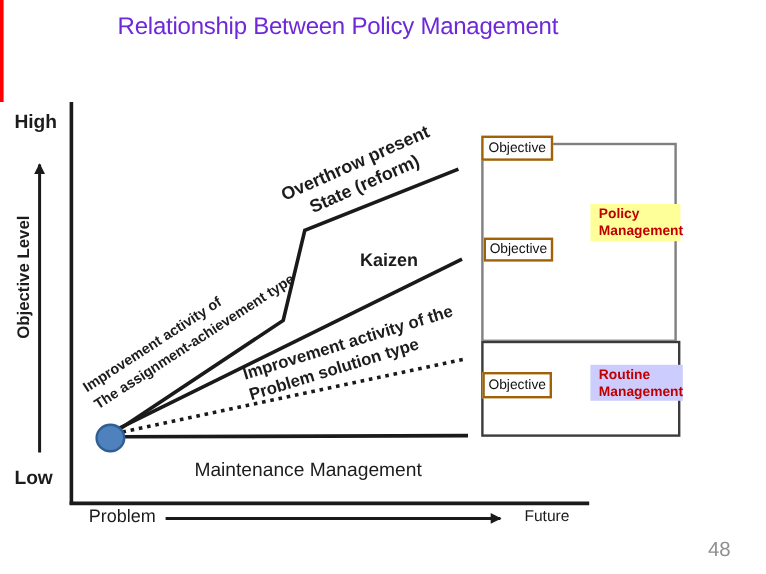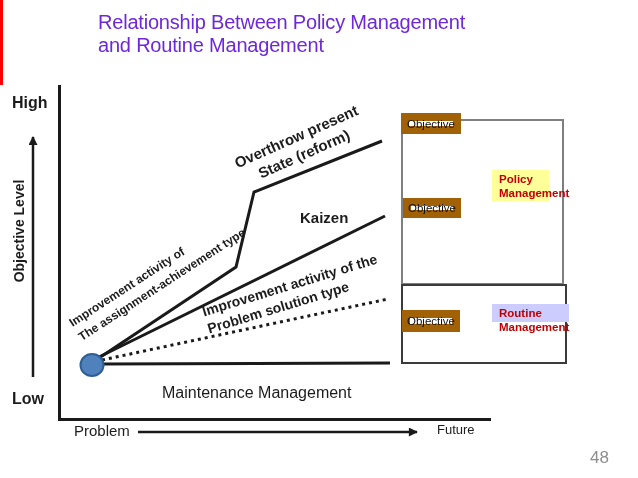--- a/index.html
+++ b/index.html
@@ -18,40 +18,39 @@
   .reform-label{left:225px;top:126px;width:150px;text-align:center;font-size:15px;font-weight:700;
                 line-height:19px;transform:rotate(-24deg);white-space:nowrap;}
   .kaizen{left:300px;top:209px;font-size:15px;font-weight:700;}
   .assign-label{left:66px;top:317px;font-size:12px;font-weight:700;line-height:17px;
                 transform:rotate(-33deg);transform-origin:0 0;white-space:nowrap;}
   .problem-label{left:200px;top:303px;font-size:14px;font-weight:700;line-height:18px;
                  transform:rotate(-17deg);transform-origin:0 0;white-space:nowrap;}
   .maintenance{left:162px;top:344px;font-size:16px;margin-top:40px;}
   .box-upper{left:401px;top:119px;width:163px;height:166px;border:2px solid #7f7f7f;background:#fff;box-sizing:border-box;}
   .box-lower{left:401px;top:284px;width:166px;height:80px;border:2px solid #3b3b3b;background:#fff;box-sizing:border-box;}
-  .obj{border:8px solid #a16207;background:#fff;box-sizing:border-box;display:flex;align-items:center;
+  .obj{border:2px solid #a16207;background:#fff;box-sizing:border-box;display:flex;align-items:center;
        justify-content:center;font-size:11.5px;color:#111;}
   .obj1{left:401px;top:113px;width:60px;height:21px;}
   .obj2{left:403px;top:198px;width:58px;height:20px;}
   .obj3{left:402px;top:310px;width:58px;height:22px;}
   .tagbox{font-size:11.5px;font-weight:700;line-height:14px;color:#c00000;padding:2px 0 0 7px;box-sizing:border-box;}
-  .policy{left:492px;top:170px;width:57px;height:31px;background:#ffff99;}
-  .routine{left:492px;top:304px;width:77px;height:18px;background:#ccccff;}
+  .policy{left:492px;top:170px;width:75px;height:31px;background:#ffff99;}
+  .routine{left:492px;top:304px;width:77px;height:30px;background:#ccccff;}
   svg.overlay{position:absolute;left:0;top:0;}
 </style>
 </head>
 <body>
 
 <div class="slide">
 
   <div class="abs accent"></div>
 
   <div class="abs title">
     <span>Relationship Between Policy Management</span><br>
-    <span>and Routine Management</span>
   </div>
 
   <svg class="overlay" width="638" height="478">
     <defs>
       <marker id="ah" viewBox="0 0 10 10" refX="9" refY="5" markerWidth="11" markerHeight="9" orient="auto-start-reverse" markerUnits="userSpaceOnUse">
           <path d="M0,0 L10,5 L0,10 z" fill="#1a1a1a"></path>
         </marker>
       <marker id="ah2" viewBox="0 0 10 10" refX="8" refY="5" markerWidth="13" markerHeight="11" orient="auto-start-reverse" markerUnits="userSpaceOnUse">
           <path d="M0,0 L10,5 L0,10 z" fill="#000"></path>
         </marker>

